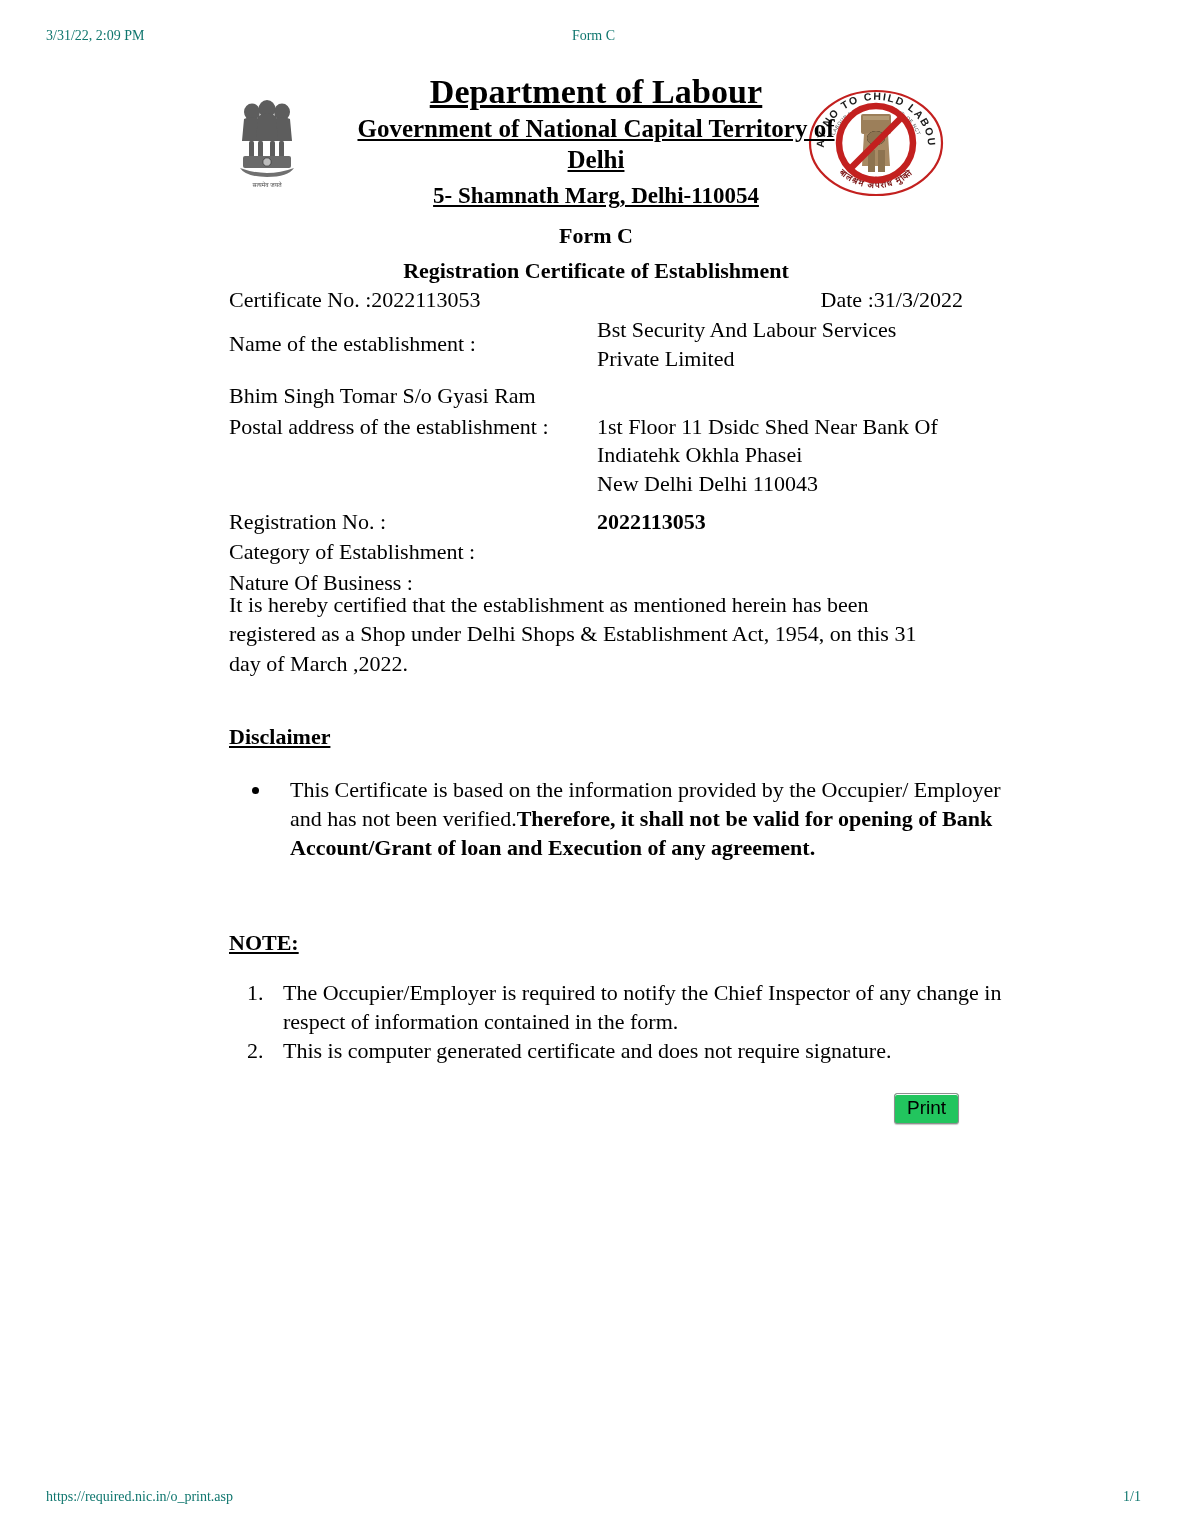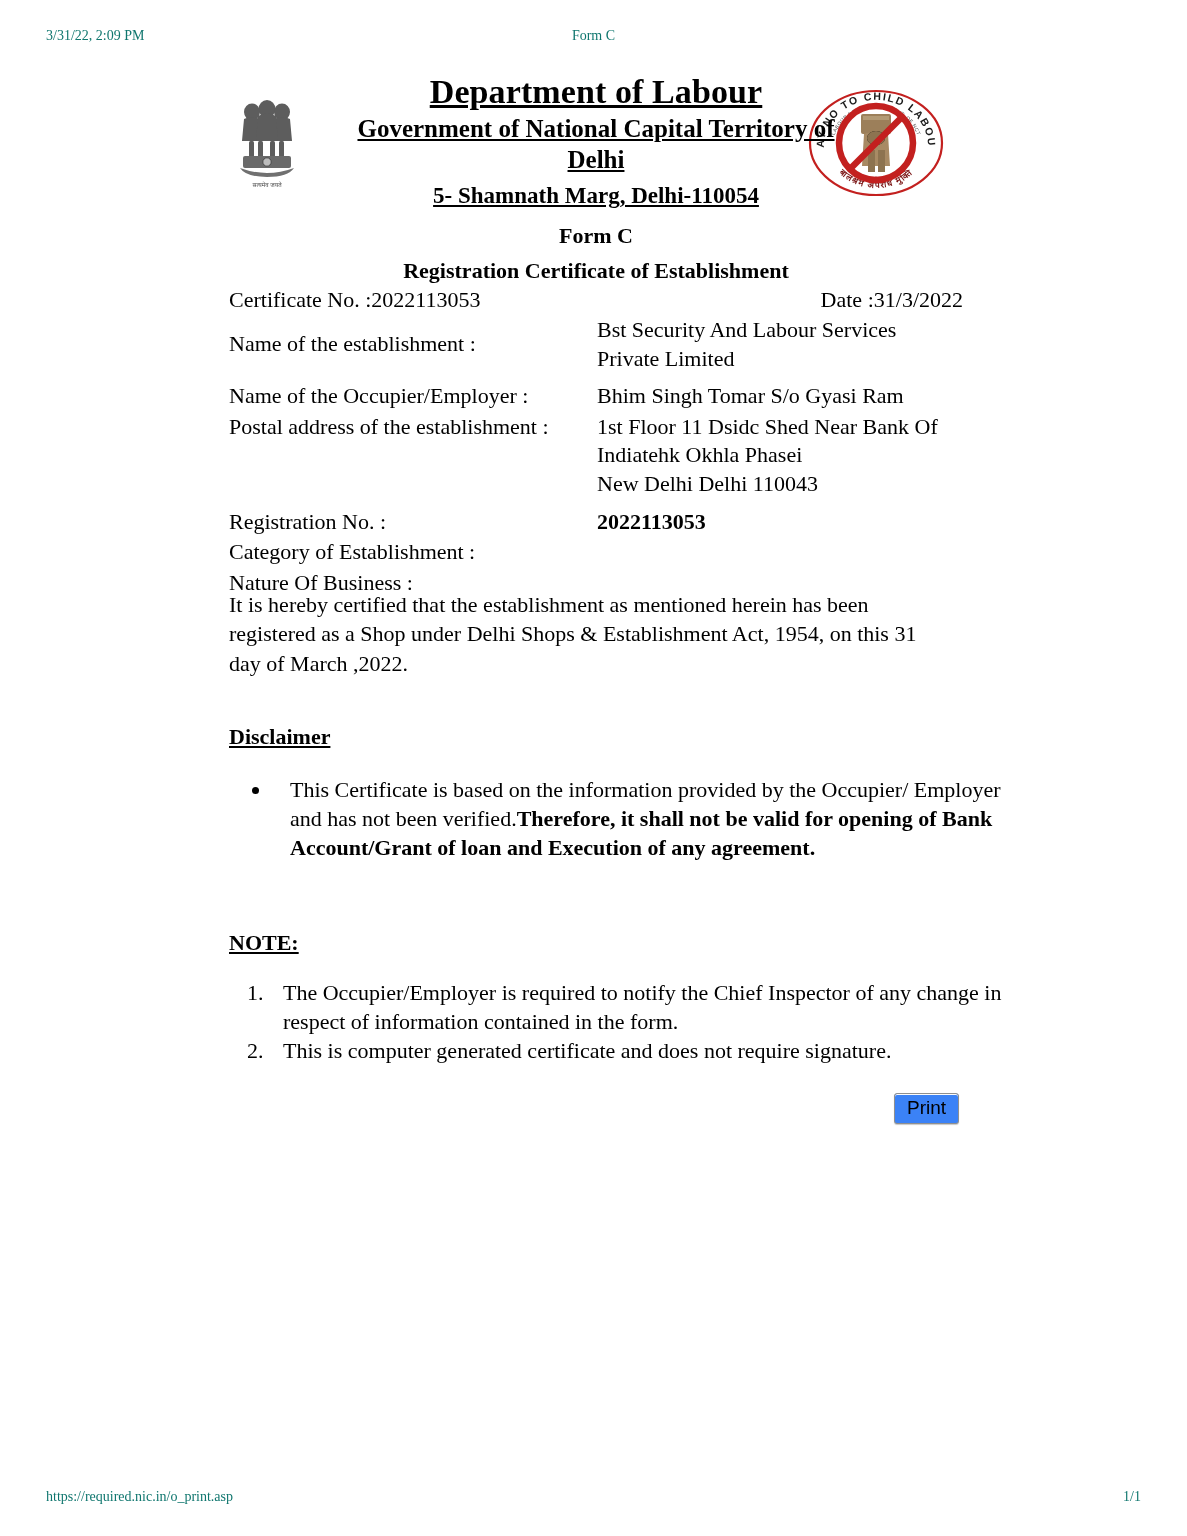--- a/index.html
+++ b/index.html
@@ -200,21 +200,21 @@
   }
 
   
   .print-button {
     position: absolute;
     left: 894px;
     top: 1093px;
     font-family: "Liberation Sans", sans-serif;
     font-size: 19px;
     color: #000;
-    background: #3b82f6;
+    background: #22c55e;
     border: 1px solid #8f8f8f;
     border-radius: 3px;
     padding: 3px 12px 4px 12px;
     box-shadow: inset 0 1px 0 #fbfbfb, 0 1px 1px rgba(0,0,0,0.22);
     cursor: pointer;
     line-height: 1.15;
   }
 </style>
 </head>
 <body>
@@ -319,21 +319,20 @@
       <div class="lbl">Name of the establishment :</div>
       <div class="val">
         <span style="white-space:pre-line">Bst Security And Labour Services
 Private Limited</span>
       </div>
     </div>
 
     <div class="gap-sm"></div>
 
     <div class="frow">
-      <div class="lbl">Name of the Occupier/Employer :</div>
       <div class="val">Bhim Singh Tomar S/o Gyasi Ram</div>
     </div>
 
     <div class="frow">
       <div class="lbl">Postal address of the establishment :</div>
       <div class="val">
         <span style="white-space:pre-line">1st Floor 11 Dsidc Shed Near Bank Of
 Indiatehk Okhla Phasei
 New Delhi Delhi 110043</span>
       </div>

